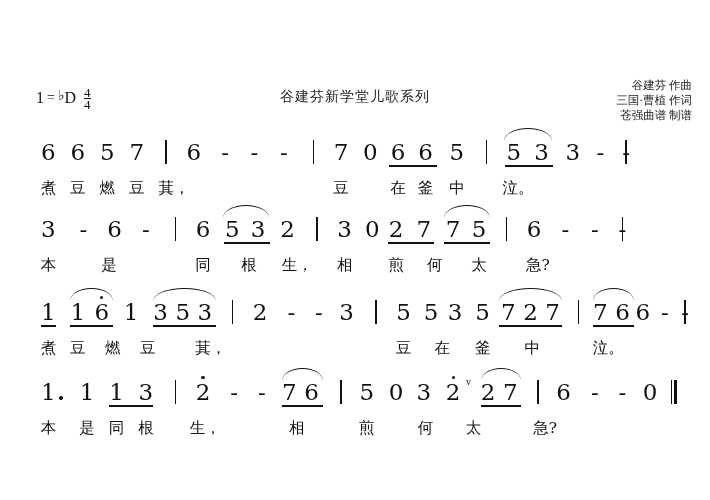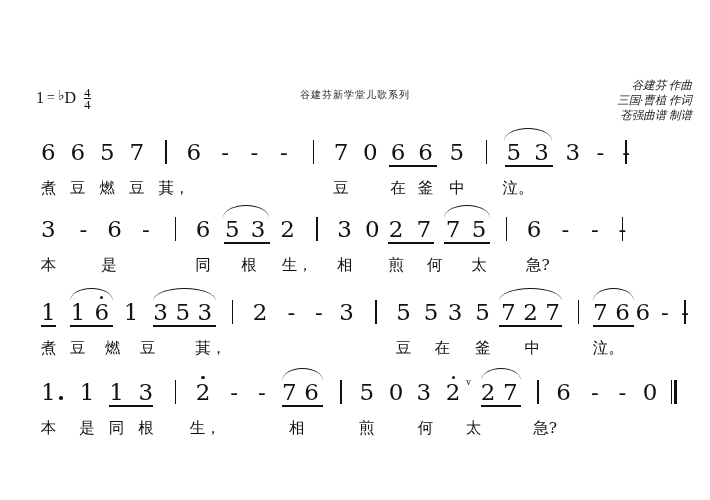--- a/index.html
+++ b/index.html
@@ -31,34 +31,34 @@
     font-weight: bold;
     letter-spacing: 4px;
     font-family: "DejaVu Serif", serif;
   }
   .subtitle {
     position: absolute;
     top: 88px;
     left: 0;
     width: 710px;
     text-align: center;
-    font-size: 10px;
+    font-size: 14px;
     letter-spacing: 1px;
     color: #222;
   }
   .credits {
     position: absolute;
     top: 78px;
     right: 18px;
     text-align: right;
     font-size: 11.5px;
     line-height: 15px;
     color: #222;
   }
-  .credits div { white-space: nowrap; font-style: italic; }
+  .credits div { white-space: nowrap; }
 
   
   .keysig {
     position: absolute;
     top: 84px;
     left: 36px;
     font-size: 15px;
     display: flex;
     align-items: center;
     height: 28px;

